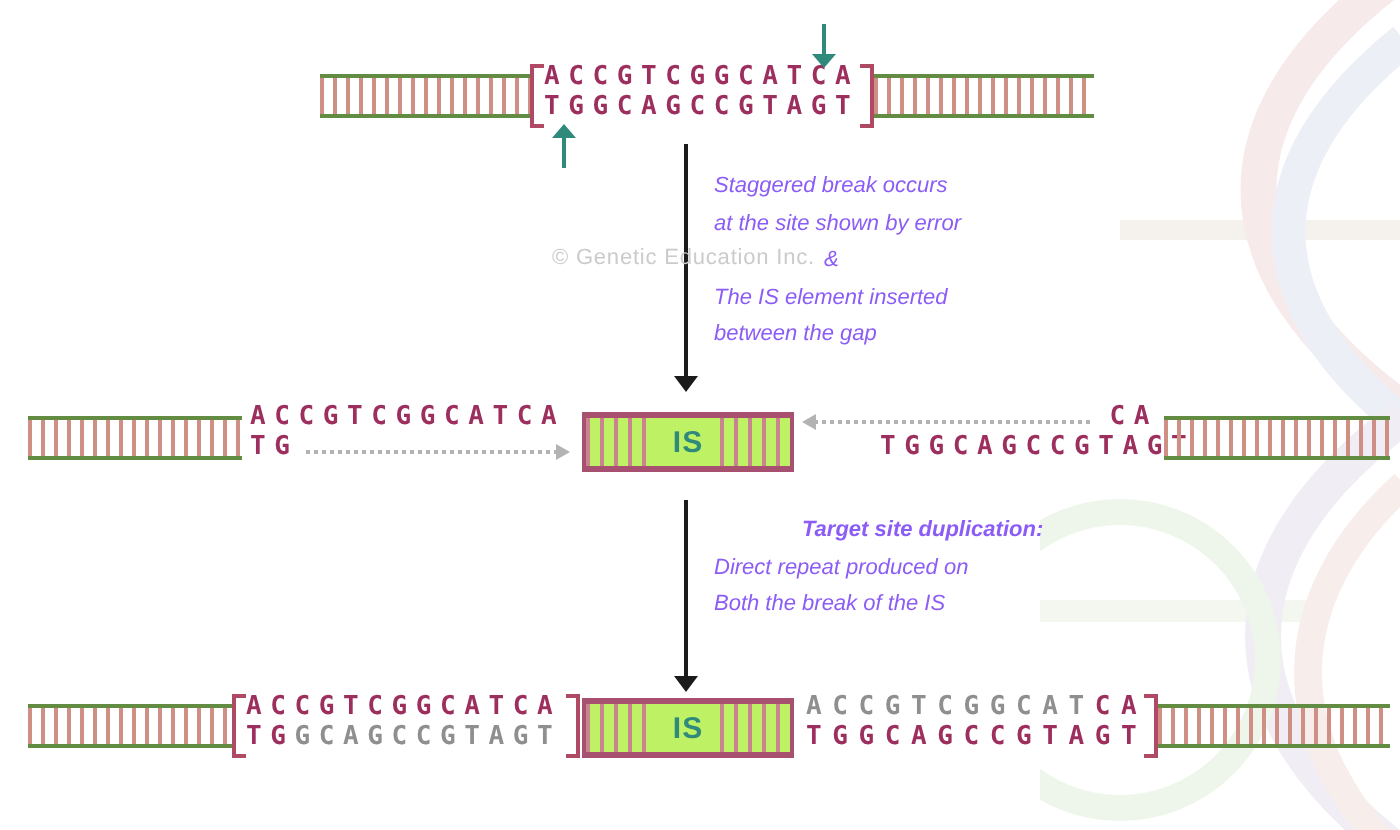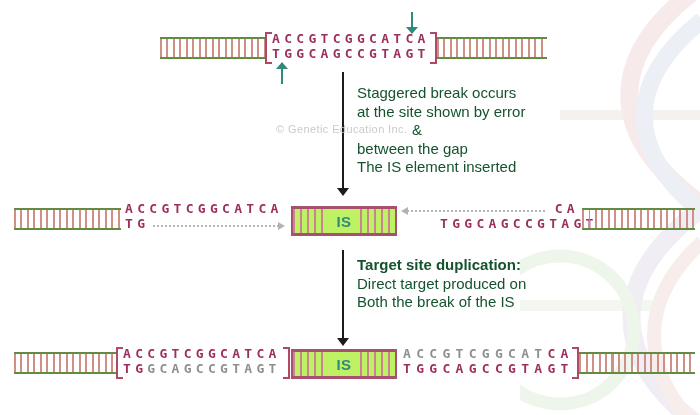--- a/index.html
+++ b/index.html
@@ -61,23 +61,23 @@
   .v-arrow.up .head{top:0; border-bottom:7px solid var(--teal);}
   .v-arrow.up .shaft{top:7px;}
 
   
   .dot-arrow{position:absolute; height:0; border-top:2px dotted var(--dash);}
   .dot-arrow .head{position:absolute; top:-5px; width:0; height:0; border-top:4px solid transparent; border-bottom:4px solid transparent;}
   .dot-arrow .head.right{right:-2px; border-left:7px solid var(--dash);}
   .dot-arrow .head.left{left:-2px; border-right:7px solid var(--dash);}
 
   
-  .note{position:absolute; font-size:15px; line-height:18.5px; color:#14532d;}
+  .note{position:absolute; font-size:11px; line-height:18.5px; color:#8b5cf6;font-style:italic;}
   .note .amp{padding-left:55px;}
-  .note .title{font-weight:bold;}
+  .note .title{font-weight:bold;margin-left:44px;}
   .watermark{position:absolute; font-size:11px; letter-spacing:.4px; color:var(--wm);}
   .caption{position:absolute; left:0; width:700px; text-align:center; font-weight:bold; font-size:13.5px; color:#111;}
 </style>
 </head>
 <body>
 
 <div class="canvas">
 
   <svg class="bg-helix" viewBox="0 0 180 415">
     <rect x="40" y="110" width="145" height="10" fill="#f0ece6"></rect>
@@ -108,22 +108,22 @@
   </div>
 
   <div class="v-arrow black down" style="left:337px; top:72px; height:124px;">
     <div class="shaft" style="height:116px;"></div>
       <div class="head"></div>
   </div>
   <div class="note" style="left:357px; top:84px;">
       <div>Staggered break occurs</div>
       <div>at the site shown by error</div>
       <div class="amp">&amp;</div>
+      <div>The IS element inserted</div>
       <div>between the gap</div>
-      <div>The IS element inserted</div>
     </div>
   <div class="watermark" style="left:276px; top:123px;">© Genetic Education Inc.</div>
 
   <div class="ladder" style="left:14px; top:208px; width:107px;"></div>
   <div class="seq" style="left:125px; top:201px;">
     <div class="line"><span class="c-maroon">ACCGTCGGCATCA</span></div>
     <div class="line"><span class="c-maroon">TG</span></div>
   </div>
   <div class="dot-arrow" style="left:153px; top:225px; width:130px;">
     <div class="head right"></div>
@@ -144,21 +144,21 @@
   </div>
   <div class="ladder" style="left:582px; top:208px; width:113px;"></div>
 
   <div class="v-arrow black down" style="left:337px; top:250px; height:96px;">
     <div class="shaft" style="height:88px;"></div>
       <div class="head"></div>
   </div>
   <div class="note" style="left:357px; top:256px;">
     <div class="title">Target site duplication:</div>
     <div>
-        <div>Direct target produced on</div>
+        <div>Direct repeat produced on</div>
         <div>Both the break of the IS</div>
       </div>
   </div>
 
   <div class="ladder" style="left:14px; top:352px; width:103px;"></div>
   <div class="bracket open-right" style="left:116px; top:347px;"></div>
   <div class="seq" style="left:123px; top:346px;">
     <div class="line"><span class="c-maroon">ACCGTCGGCATCA</span></div>
     <div class="line"><span class="c-maroon">TG</span><span class="c-gray">GCAGCCGTAGT</span></div>
   </div>

